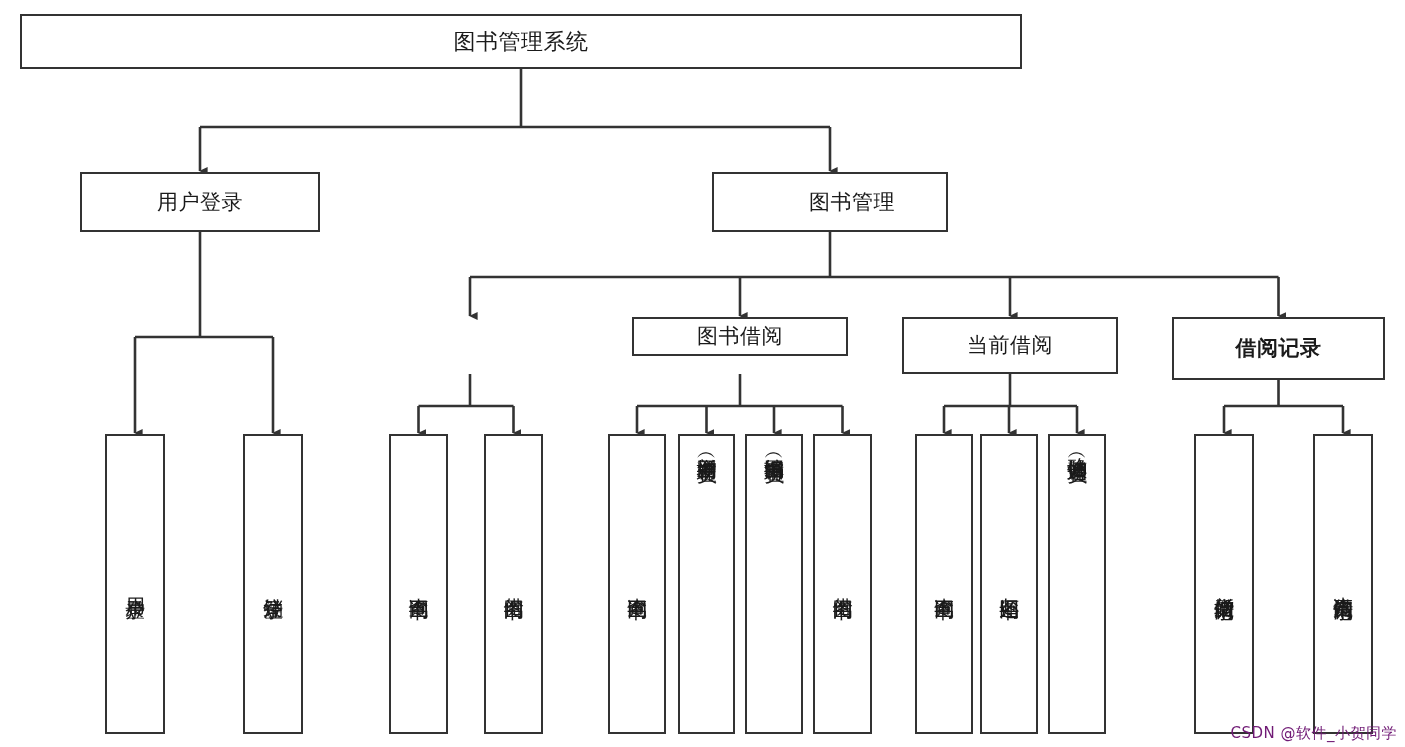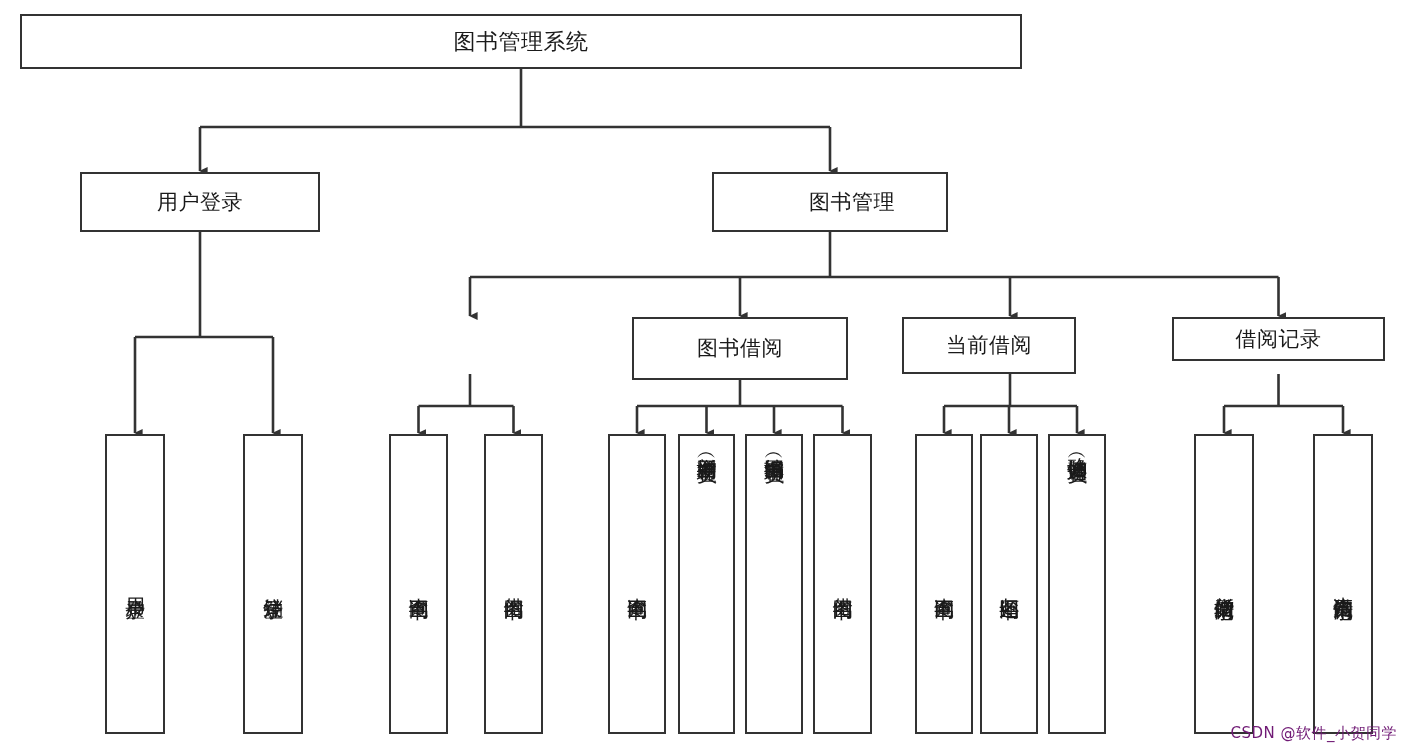--- a/index.html
+++ b/index.html
@@ -130,29 +130,29 @@
 
   <div class="node horiz" style="left:80px; top:172px; width:240px; height:60px;">
     <span class="node-label">用户登录</span>
   </div>
 
   <div class="node horiz" style="left:712px; top:172px; width:236px; height:60px;padding-left:44px;">
     <span class="node-label">图书管理</span>
   </div>
 
 
-  <div class="node horiz" style="left:632px; top:317px; width:216px; height:63px;">
+  <div class="node horiz" style="left:632px; top:317px; width:216px; height:39px;">
     <span class="node-label">图书借阅</span>
   </div>
 
-  <div class="node horiz" style="left:902px; top:317px; width:174px; height:57px;">
+  <div class="node horiz" style="left:902px; top:317px; width:216px; height:57px;">
     <span class="node-label">当前借阅</span>
   </div>
 
-  <div class="node horiz" style="left:1172px; top:317px; width:213px; height:44px;">
+  <div class="node horiz" style="left:1172px; top:317px; width:213px; height:63px;font-weight:bold;">
     <span class="node-label">借阅记录</span>
   </div>
 
   <div class="node vert short" style="left:105px; top:434px; width:60px; height:300px;">
     <span class="node-label">用户登录</span>
   </div>
 
   <div class="node vert short" style="left:243px; top:434px; width:60px; height:300px;">
     <span class="node-label">注销登录</span>
   </div>

